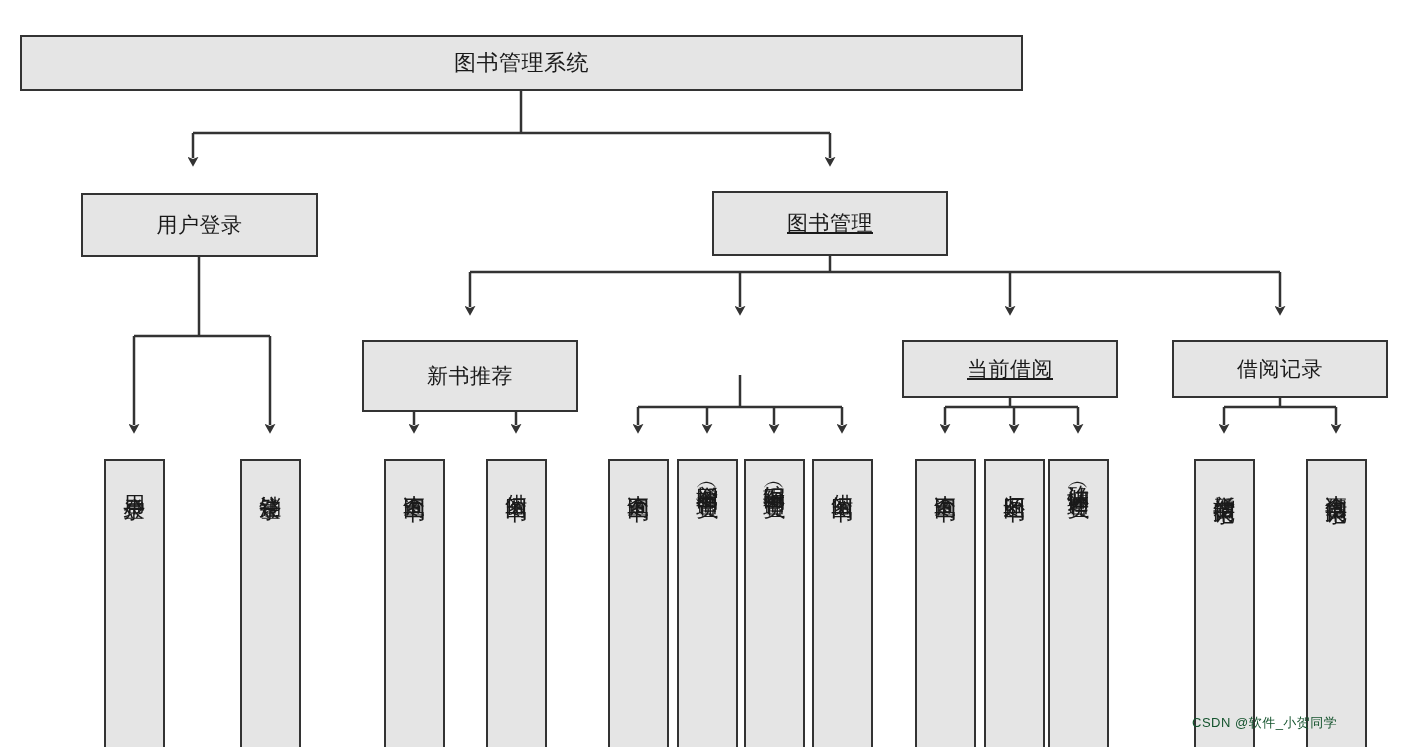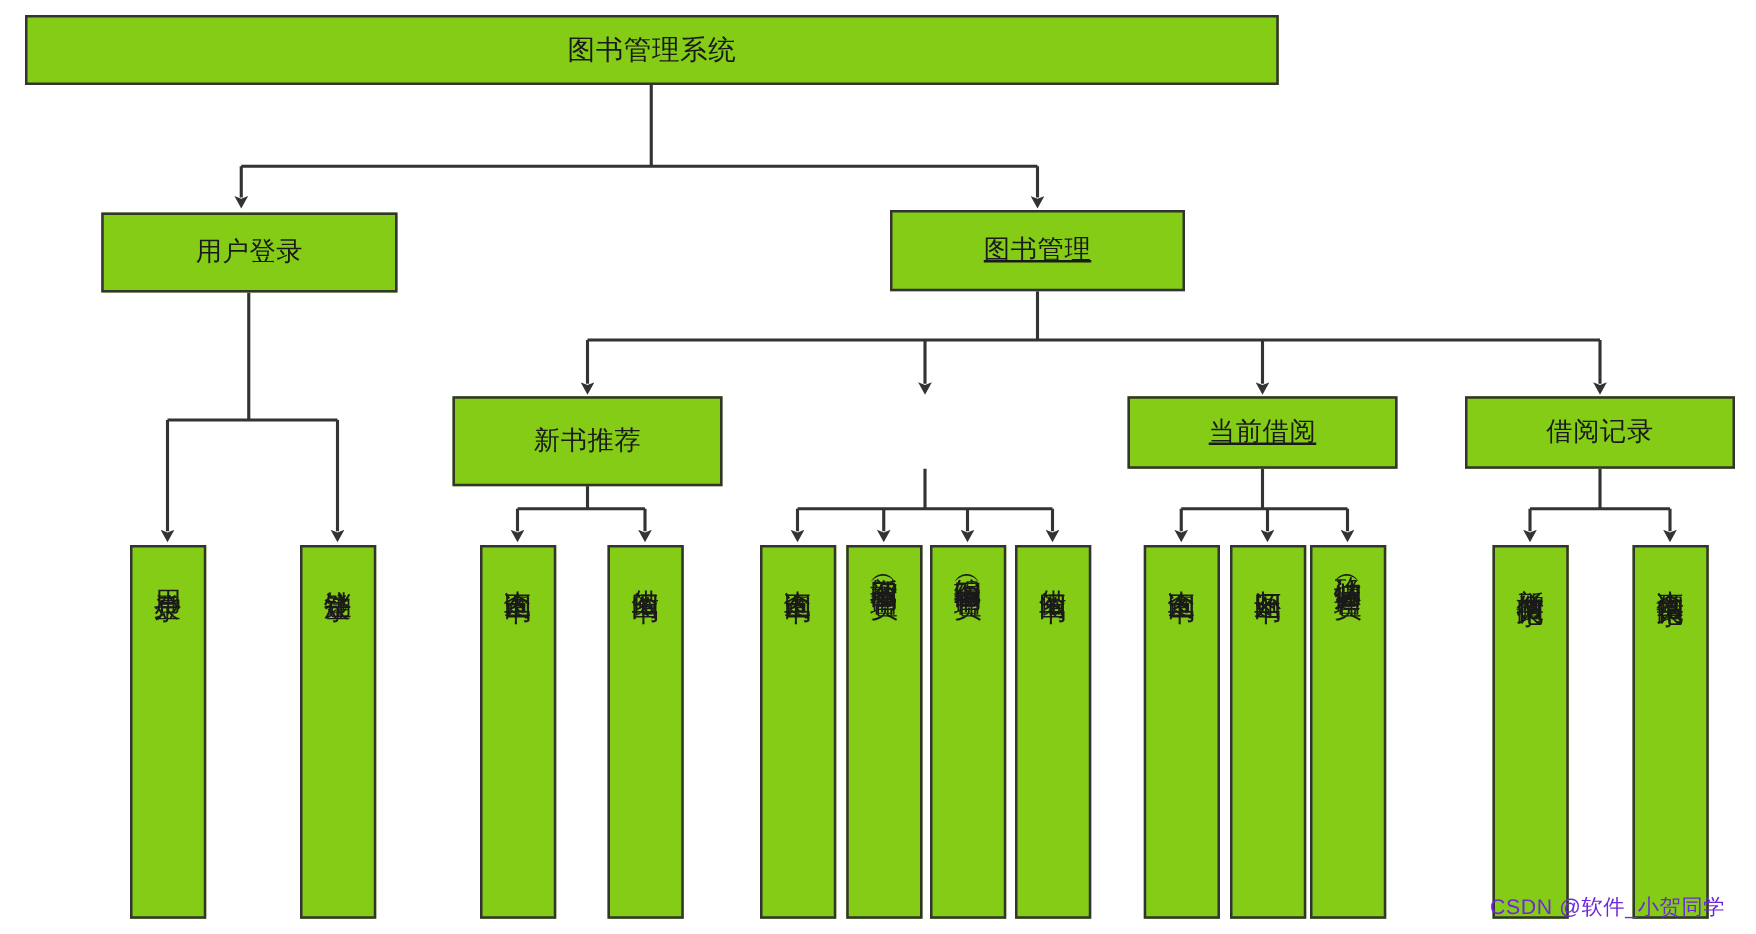--- a/index.html
+++ b/index.html
@@ -23,26 +23,27 @@
     left: 0;
     top: 0;
     width: 1405px;
     height: 747px;
     pointer-events: none;
   }
   .node {
     position: absolute;
     box-sizing: border-box;
     border: 2.5px solid #333333;
-    background: #84cc16;
+    background: #e5e5e5;
     display: flex;
     align-items: center;
     justify-content: center;
     color: #1a1a1a;
     z-index: 2;
+    margin-top: 23px;
   }
   .node .lbl {
     display: block;
     text-align: center;
     line-height: 1.18;
     letter-spacing: 0.5px;
   }
   
   .node.h .lbl {
     font-size: 21px;
@@ -60,22 +61,22 @@
     font-size: 22px;
     line-height: 1.16;
     letter-spacing: 2px;
     max-height: 276px;
   }
   .node.v.tall .lbl { max-height: 286px; }
   .watermark {
     position: absolute;
     left: 1192px;
     top: 714px;
-    font-size: 17px;
-    color: #6d28d9;
+    font-size: 13px;
+    color: #14532d;
     white-space: nowrap;
     z-index: 5;
     letter-spacing: 0.5px;
   }
 </style>
 </head>
 <body>
 
 <div id="canvas">
 

